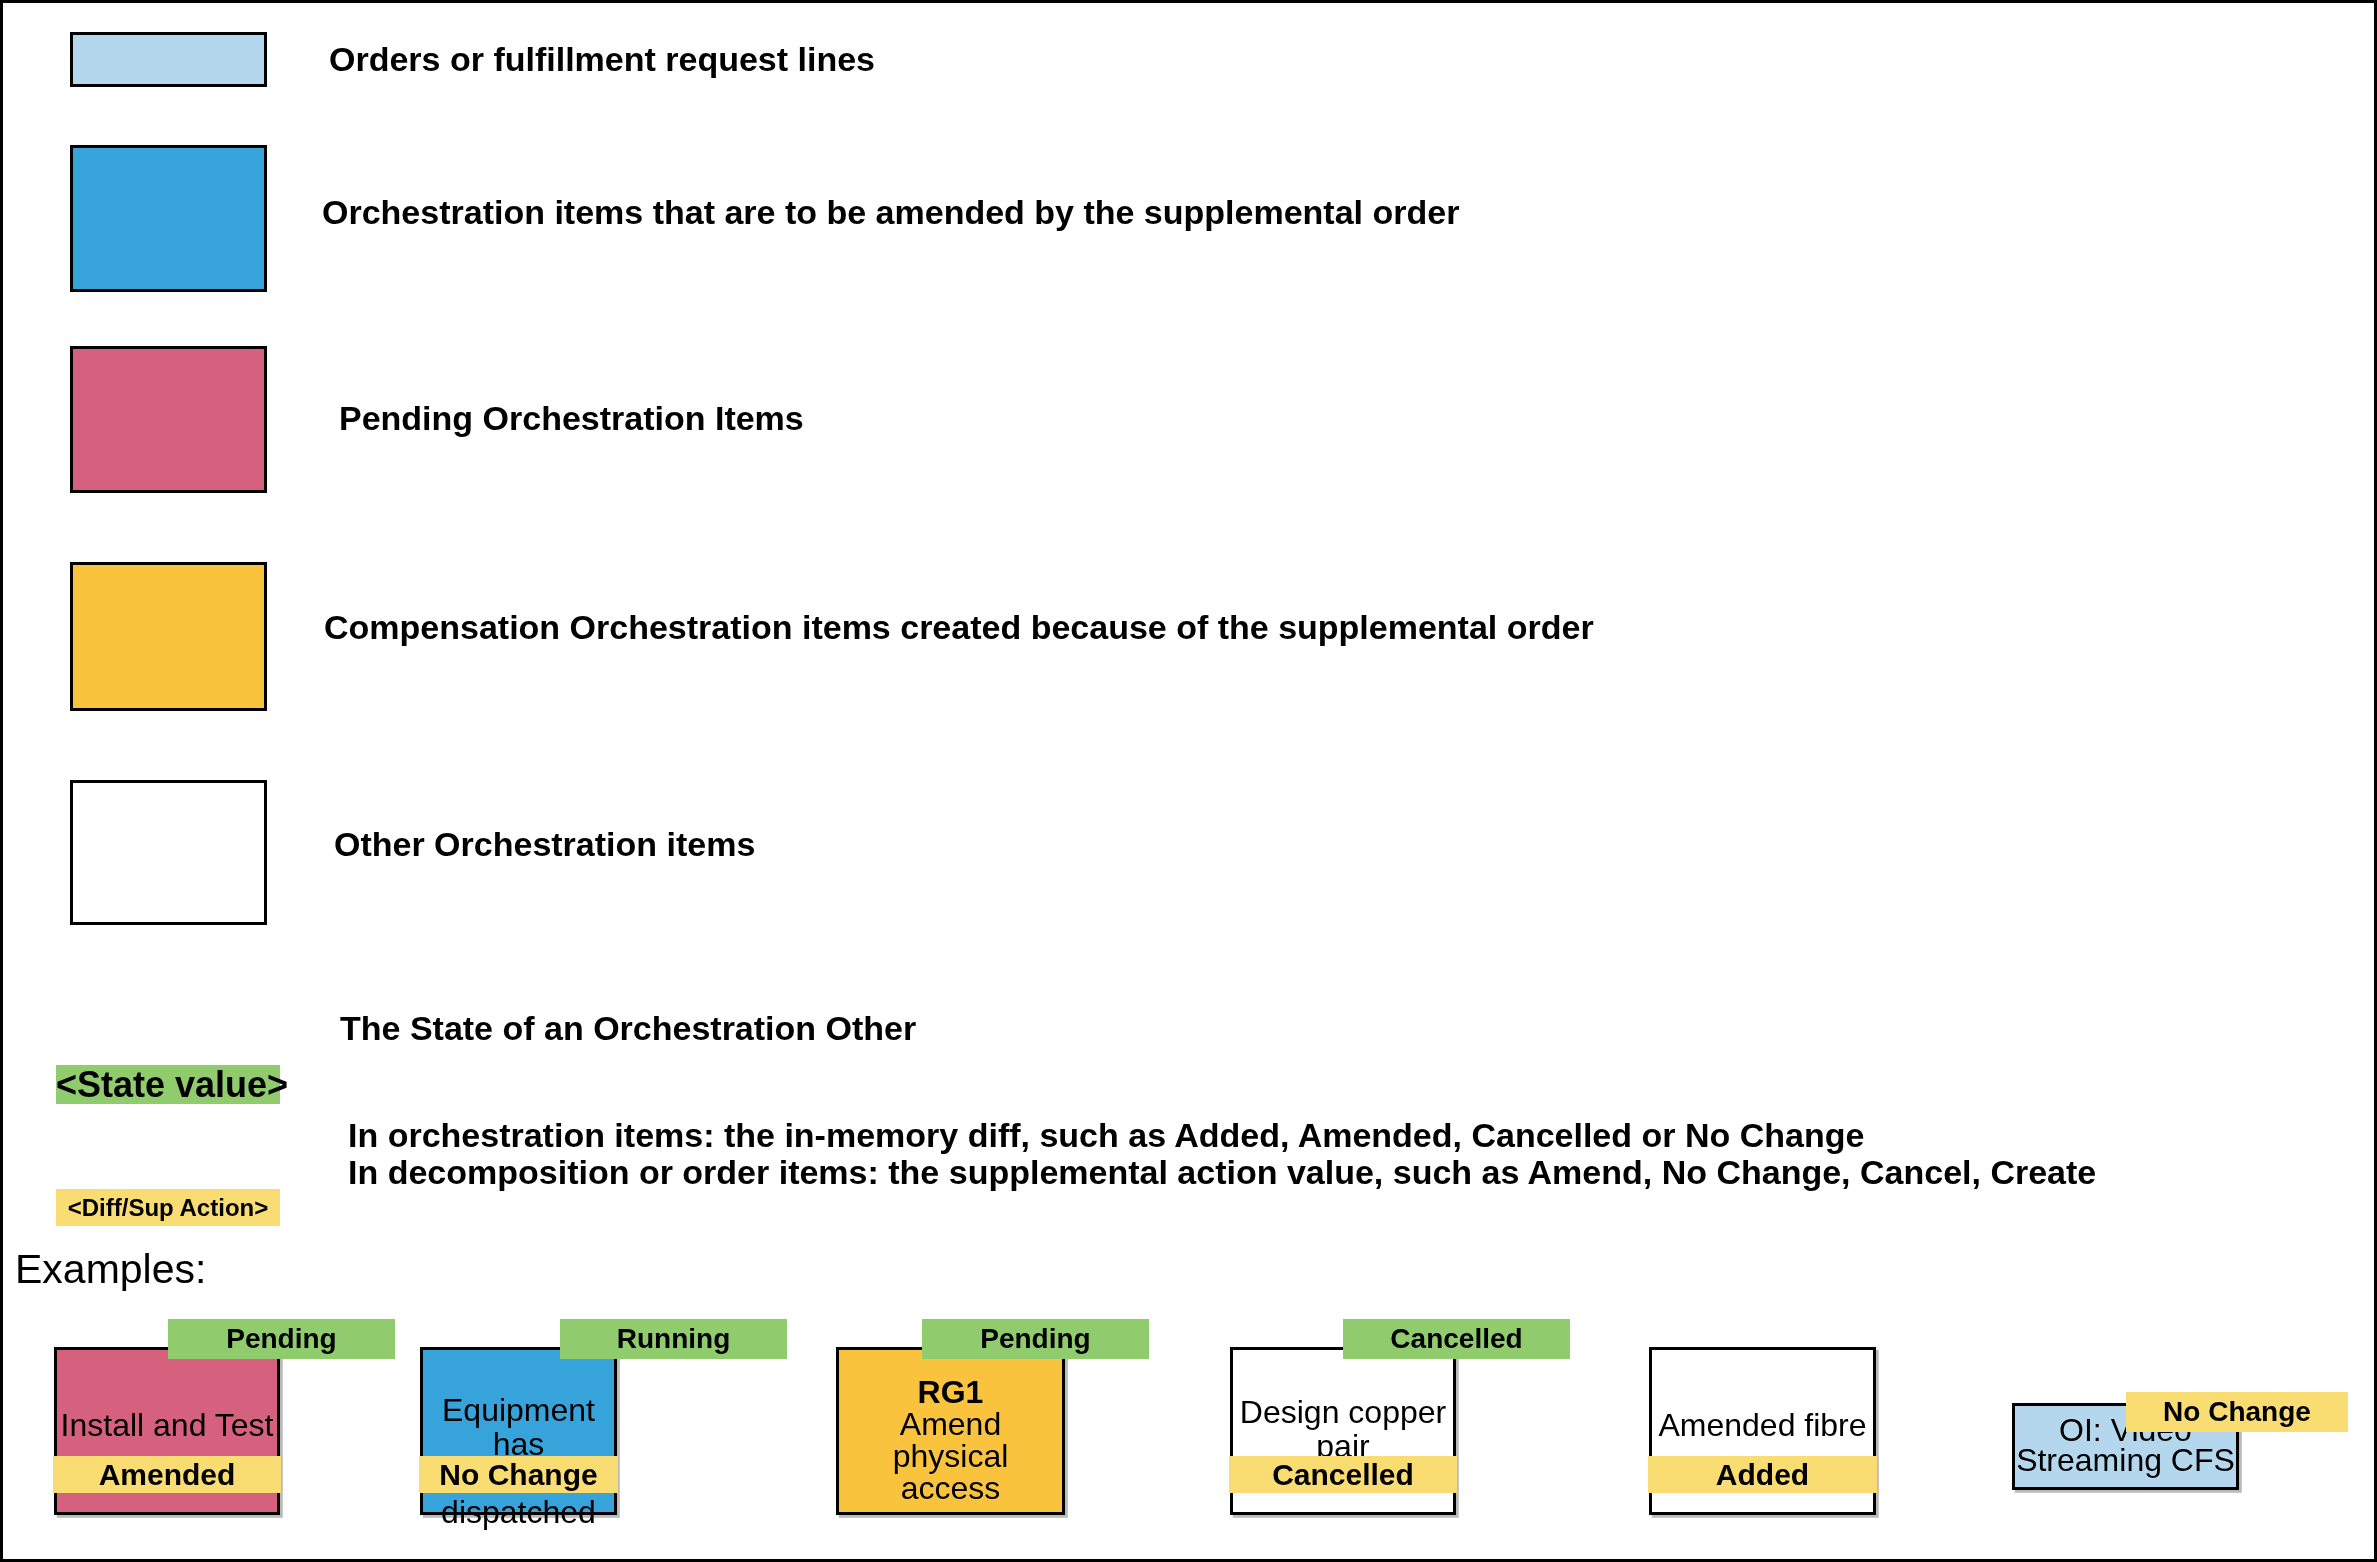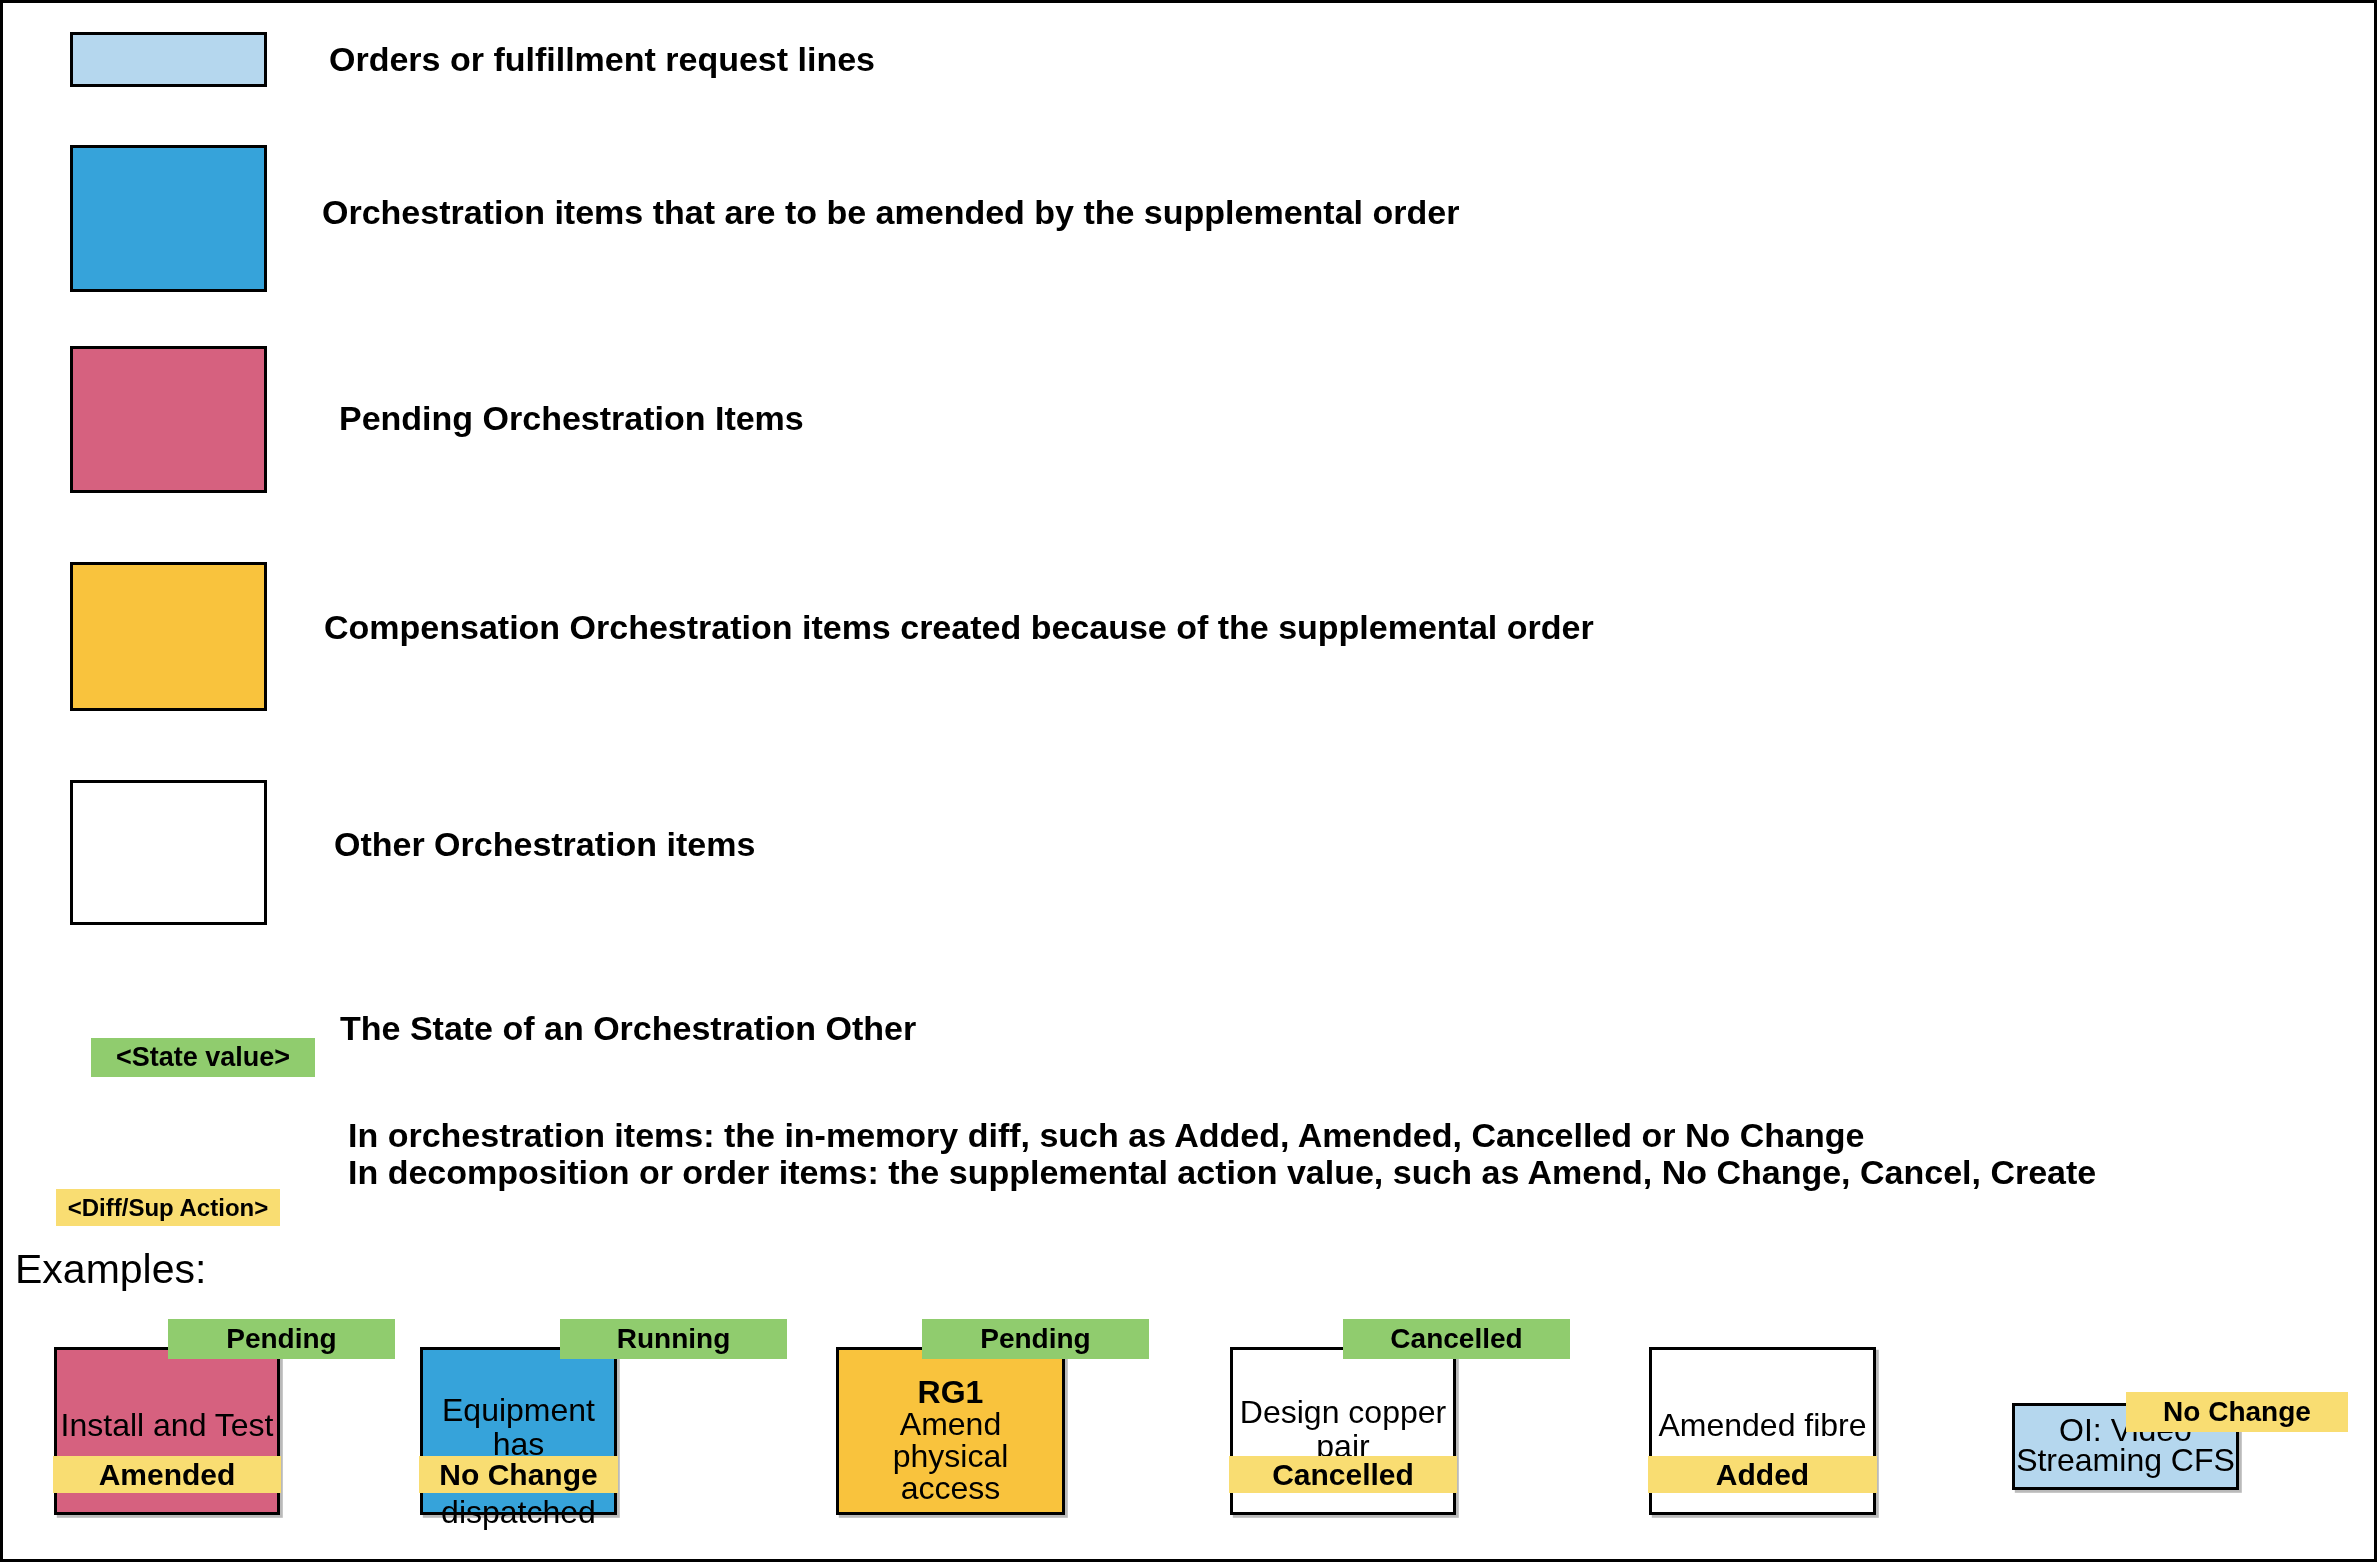--- a/index.html
+++ b/index.html
@@ -9,21 +9,21 @@
     font-family:"Liberation Sans",sans-serif;color:#000;overflow:hidden;
   }
   
   .sw{position:absolute;left:67px;width:197px;border:3.7px solid #000;box-sizing:border-box;}
   .sw-1{top:29px;height:55px;background:var(--light-blue);}
   .sw-2{top:142px;height:147px;background:var(--blue);}
   .sw-3{top:343px;height:147px;background:var(--pink);}
   .sw-4{top:559px;height:149px;background:var(--orange);}
   .sw-5{top:777px;height:145px;background:var(--box-white);}
   .legend-badge{position:absolute;left:53px;width:224px;text-align:center;font-weight:bold;box-sizing:border-box;white-space:nowrap;}
-  .lb-6{top:1035px;height:39px;line-height:39px;background:var(--green);font-size:27px;margin-left:35px;}
+  .lb-6{top:1062px;height:39px;line-height:39px;background:var(--green);font-size:36px;}
   .lb-7{top:1186px;height:37px;line-height:37px;background:var(--yellow);font-size:24px;}
   
   .legend-label{position:absolute;font-size:34px;height:47px;line-height:47px;white-space:nowrap;font-weight:bold;}
   .ll-1{left:326px;top:33px;}
   .ll-2{left:319px;top:186px;}
   .ll-3{left:336px;top:392px;}
   .ll-4{left:321px;top:601px;}
   .ll-5{left:331px;top:818px;}
   .ll-6{left:337px;top:1002px;}
   .ll-7a{left:345px;top:1114px;height:37px;line-height:37px;}

